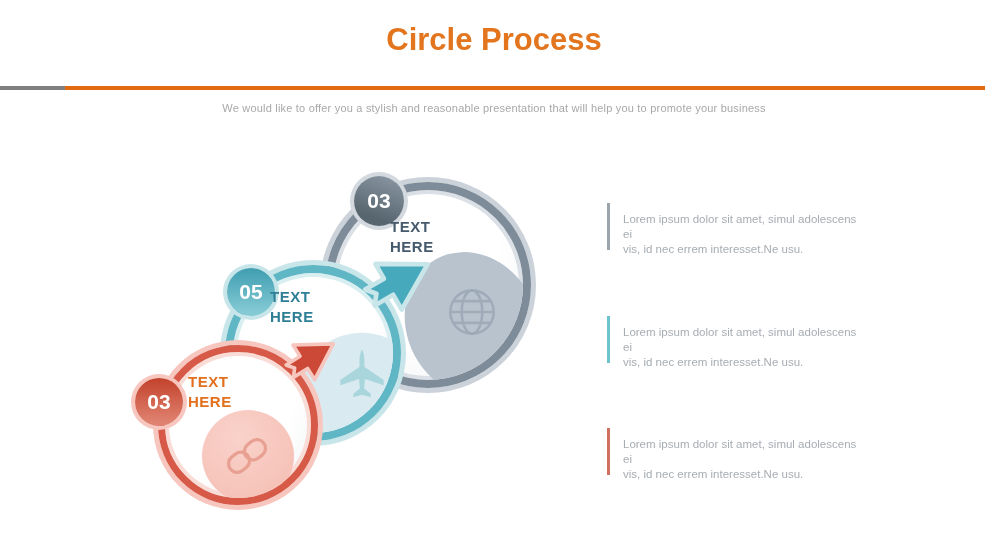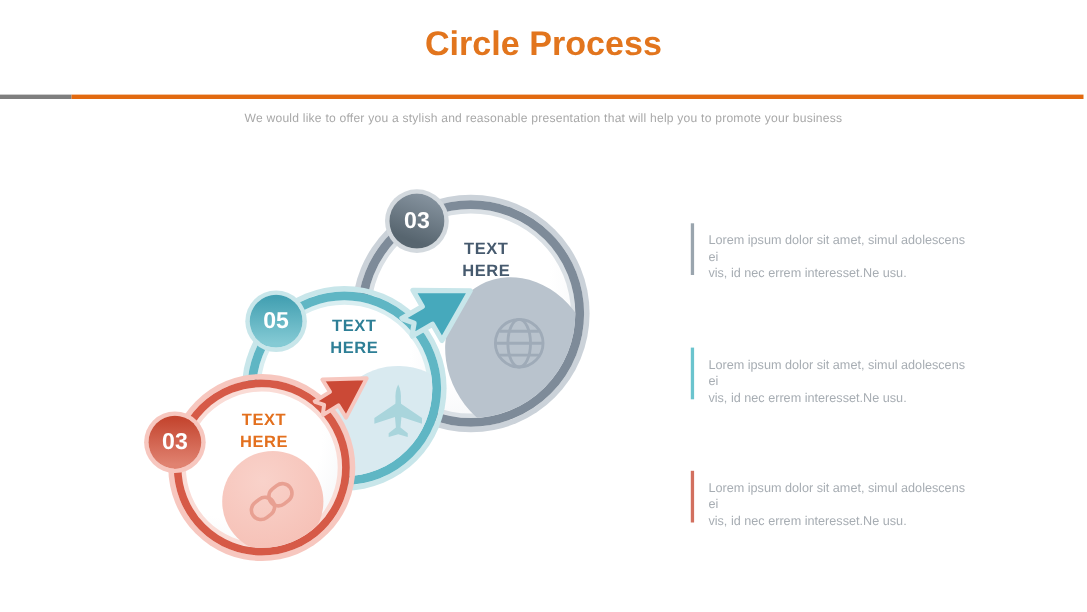--- a/index.html
+++ b/index.html
@@ -40,33 +40,33 @@
   .badge{position:absolute;border-radius:50%;display:flex;align-items:center;justify-content:center;
          color:#fff;font-weight:700;font-size:21px;}
   .bd1{left:135px;top:378px;width:48px;height:48px;z-index:6;
        background:linear-gradient(180deg,#C4452F 5%,#E08270 92%);box-shadow:0 0 0 4px #F7C7BF;}
   .bd2{left:227px;top:268px;width:48px;height:48px;z-index:4;
        background:linear-gradient(180deg,#43A0B2 5%,#84CAD4 92%);box-shadow:0 0 0 4px #C8E6EA;}
   .bd3{left:354px;top:176px;width:50px;height:50px;z-index:2;
        background:linear-gradient(200deg,#8D9AA6 0%,#57656F 78%);box-shadow:0 0 0 4px #D3D9DE;}
 
   
-  .clabel{position:absolute;width:104px;text-align:center;font-weight:700;font-size:15px;
+  .clabel{position:absolute;width:104px;font-weight:700;font-size:15px;
           line-height:20px;white-space:pre-line;letter-spacing:.5px;}
   .l1{left:188px;top:372px;color:#E3701E;z-index:6;}
   .l2{left:270px;top:287px;color:#2E7F96;z-index:4;}
   .l3{left:390px;top:217px;color:#465A6E;z-index:2;}
 
   
   .arrow{position:absolute;}
   .arrow-red{left:284px;top:332px;width:60px;height:48px;transform:rotate(-32deg);z-index:6;}
   .arrow-teal{left:363px;top:248px;width:78px;height:62px;transform:rotate(-30deg);z-index:4;}
 
   
-  .note{position:absolute;left:628px;width:260px;display:flex;}
+  .note{position:absolute;left:607px;width:260px;display:flex;}
   .note .bar{width:3px;height:47px;flex:none;margin-right:13px;}
   .note .ntext{margin:9px 0 0 0;font-size:11.5px;line-height:15px;color:#A7ADB3;white-space:pre-line;}
   .n1{top:203px;} .n1 .bar{background:#9AA5AE;}
   .n2{top:316px;} .n2 .bar{background:#6BC4CE;}
   .n3{top:428px;} .n3 .bar{background:#D2705F;}
 </style>
 </head>
 <body>
 
 <div>

